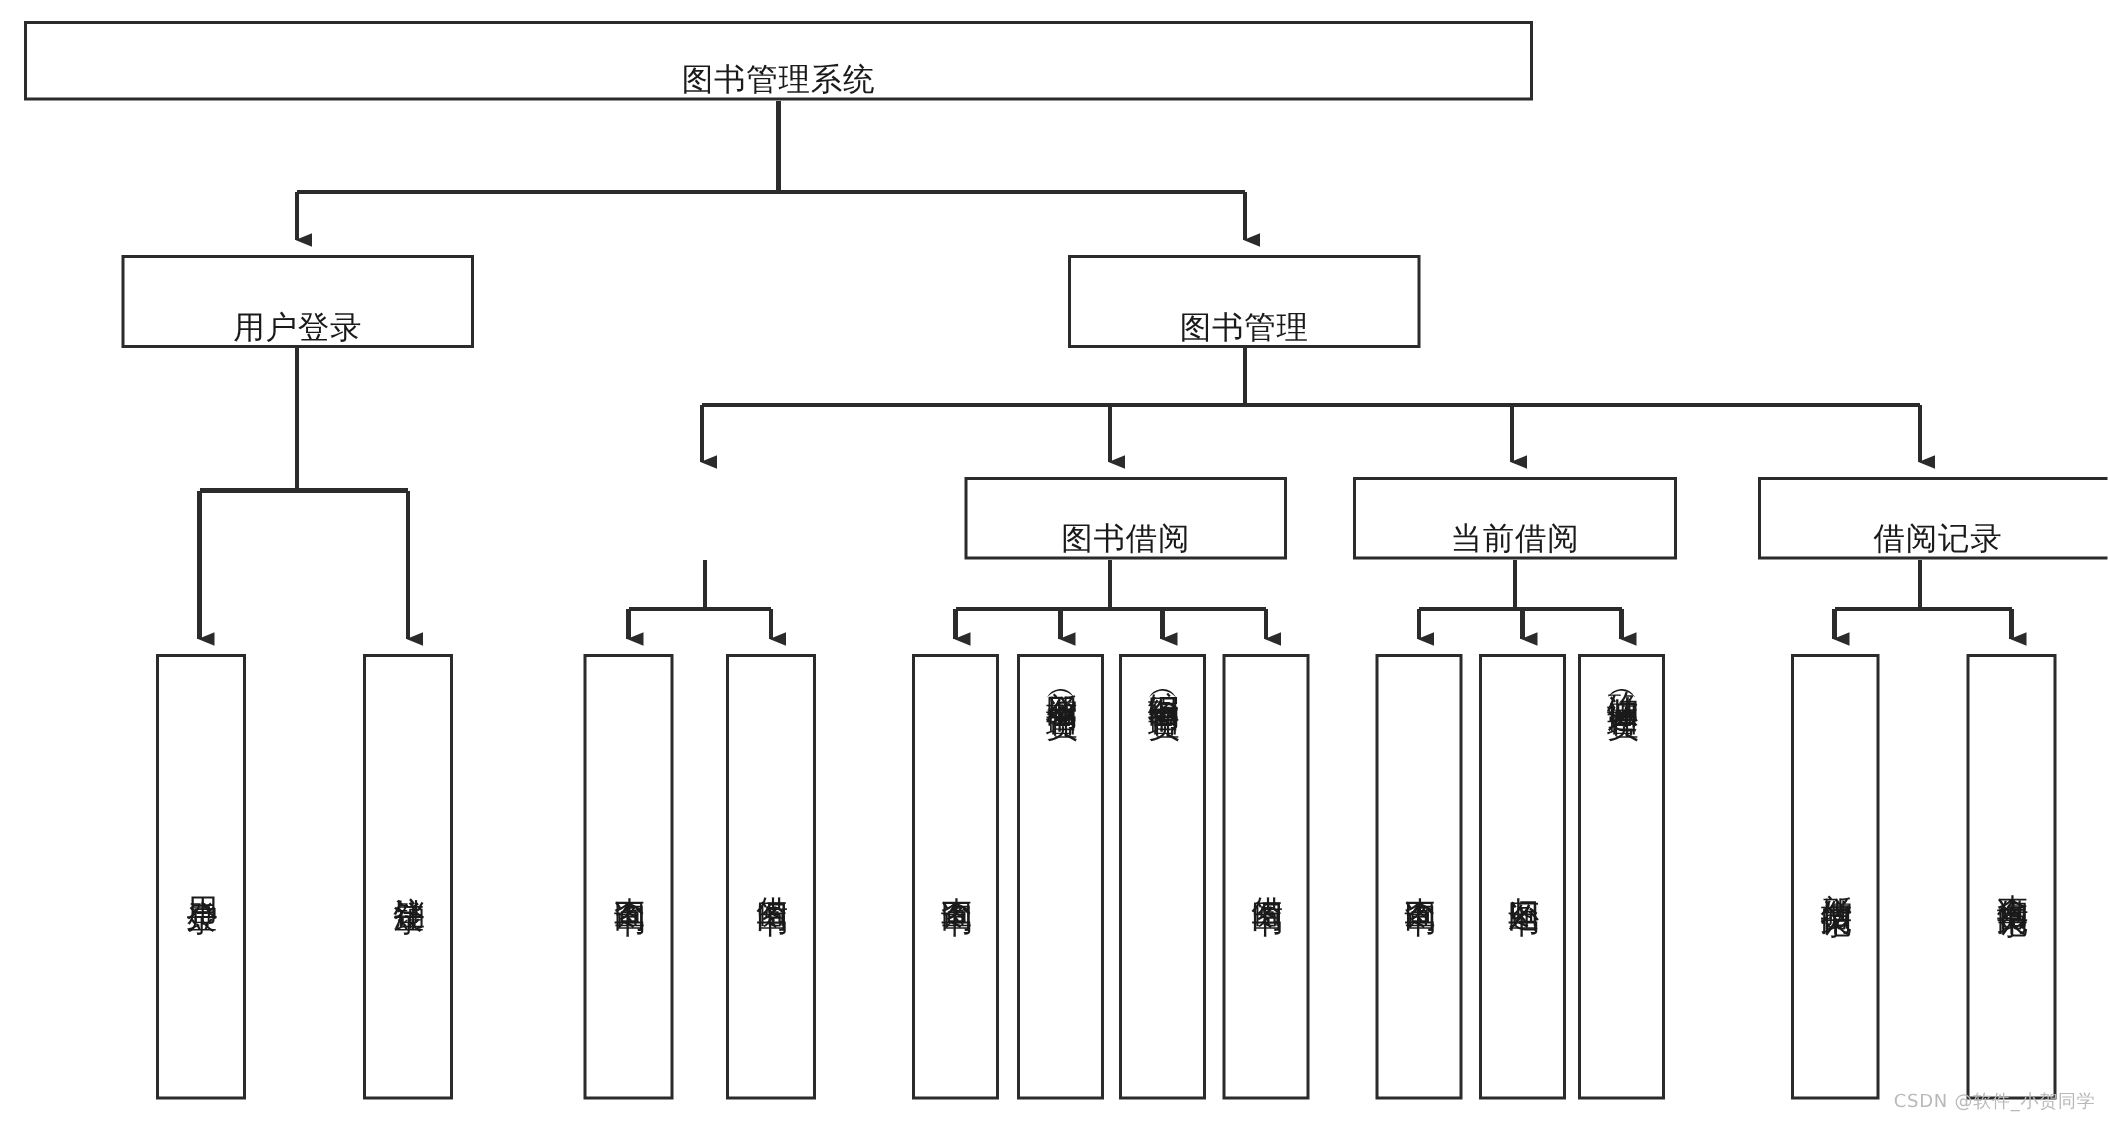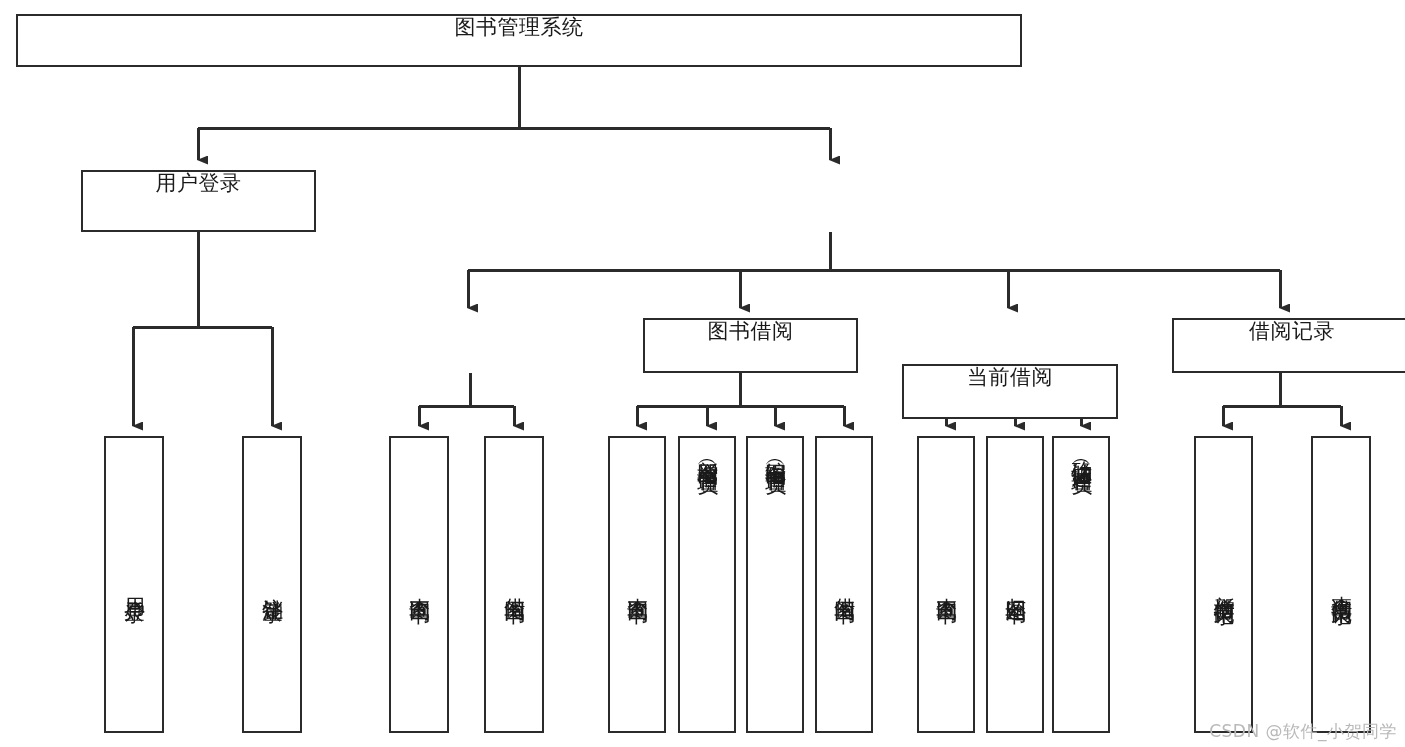--- a/index.html
+++ b/index.html
@@ -27,21 +27,21 @@
     top: 0;
     width: 1405px;
     height: 747px;
   }
   .node {
     position: absolute;
     box-sizing: border-box;
     background: #ffffff;
     border: 2.5px solid #2b2b2b;
     display: flex;
-    align-items: flex-start;
+    align-items: flex-end;
     justify-content: center;
     color: #1a1a1a;
   }
   .node.horizontal .node-label {
     font-size: 21px;
     line-height: 1.1;
     letter-spacing: 0.5px;
     white-space: nowrap;
   }
   .node.vertical {
@@ -58,21 +58,21 @@
     white-space: nowrap;
     text-align: center;
   }
   .node.vertical.top-aligned {
     align-items: flex-start;
   }
   .watermark {
     position: absolute;
     right: 8px;
     bottom: 4px;
-    font-size: 17px;
+    font-size: 12px;
     color: #b9b9b9;
     letter-spacing: 0.5px;
     white-space: nowrap;
     pointer-events: none;
   }
 </style>
 </head>
 <body>
 
 <div id="diagram-root">
@@ -128,25 +128,28 @@
     </g>
   </svg>
 
   <div class="node horizontal" style="left: 16px; top: 14px; width: 1006px; height: 53px;">
     <span class="node-label">图书管理系统</span>
   </div>
 
   <div class="node horizontal" style="left: 81px; top: 170px; width: 235px; height: 62px;">
     <span class="node-label">用户登录</span>
   </div>
+  <div class="node horizontal" style="left: 712px; top: 170px; width: 235px; height: 62px;">
+    <span class="node-label">图书管理</span>
+  </div>
 
   <div class="node horizontal" style="left: 633px; top: 318px; width: 215px; height: 55px; margin-left: 10px;">
     <span class="node-label">图书借阅</span>
   </div>
-  <div class="node horizontal" style="left: 902px; top: 318px; width: 216px; height: 55px; margin-top: 46px;">
+  <div class="node horizontal" style="left: 902px; top: 318px; width: 216px; height: 55px;">
     <span class="node-label">当前借阅</span>
   </div>
   <div class="node horizontal" style="left: 1172px; top: 318px; width: 240px; height: 55px;">
     <span class="node-label">借阅记录</span>
   </div>
 
   <div class="node vertical" style="left: 104px; top: 436px; width: 60px; height: 297px;">
     <span class="node-label">用户登录</span>
   </div>
   <div class="node vertical" style="left: 242px; top: 436px; width: 60px; height: 297px;">

